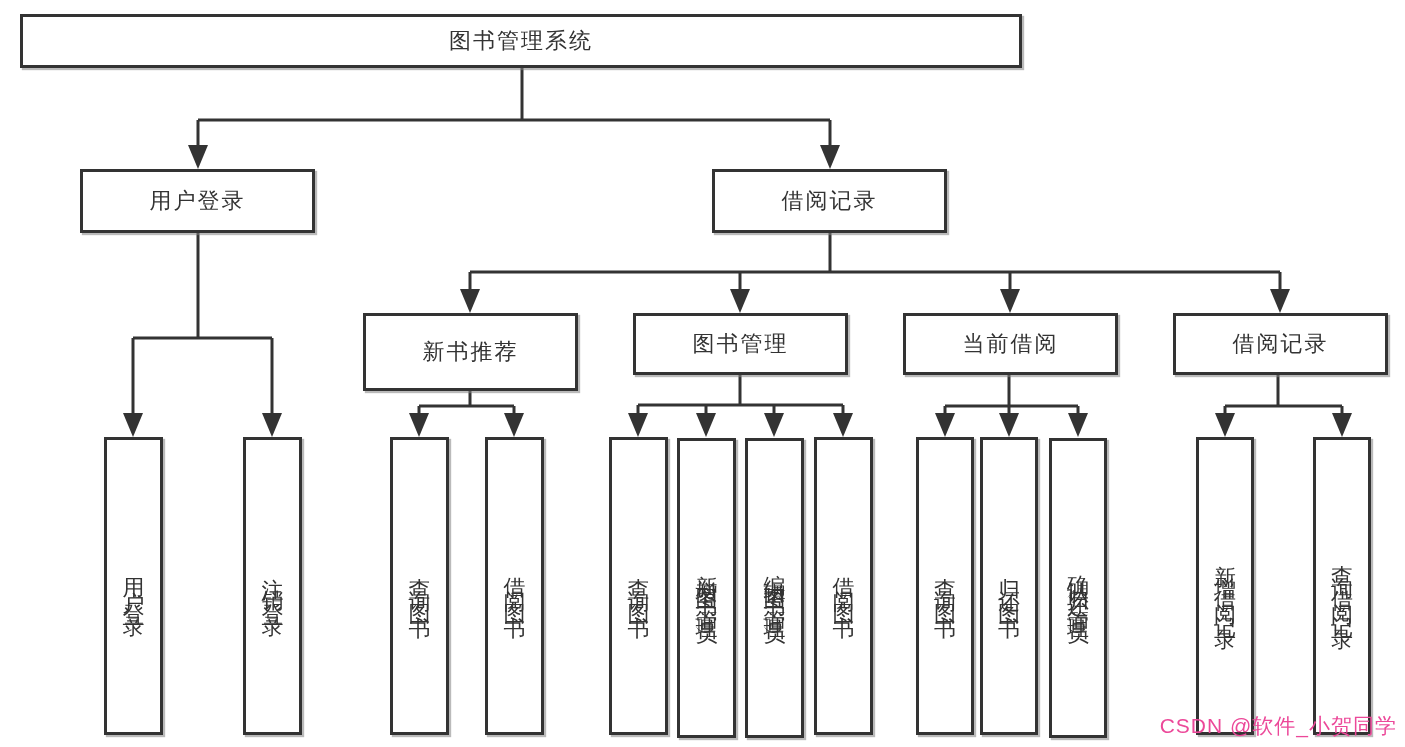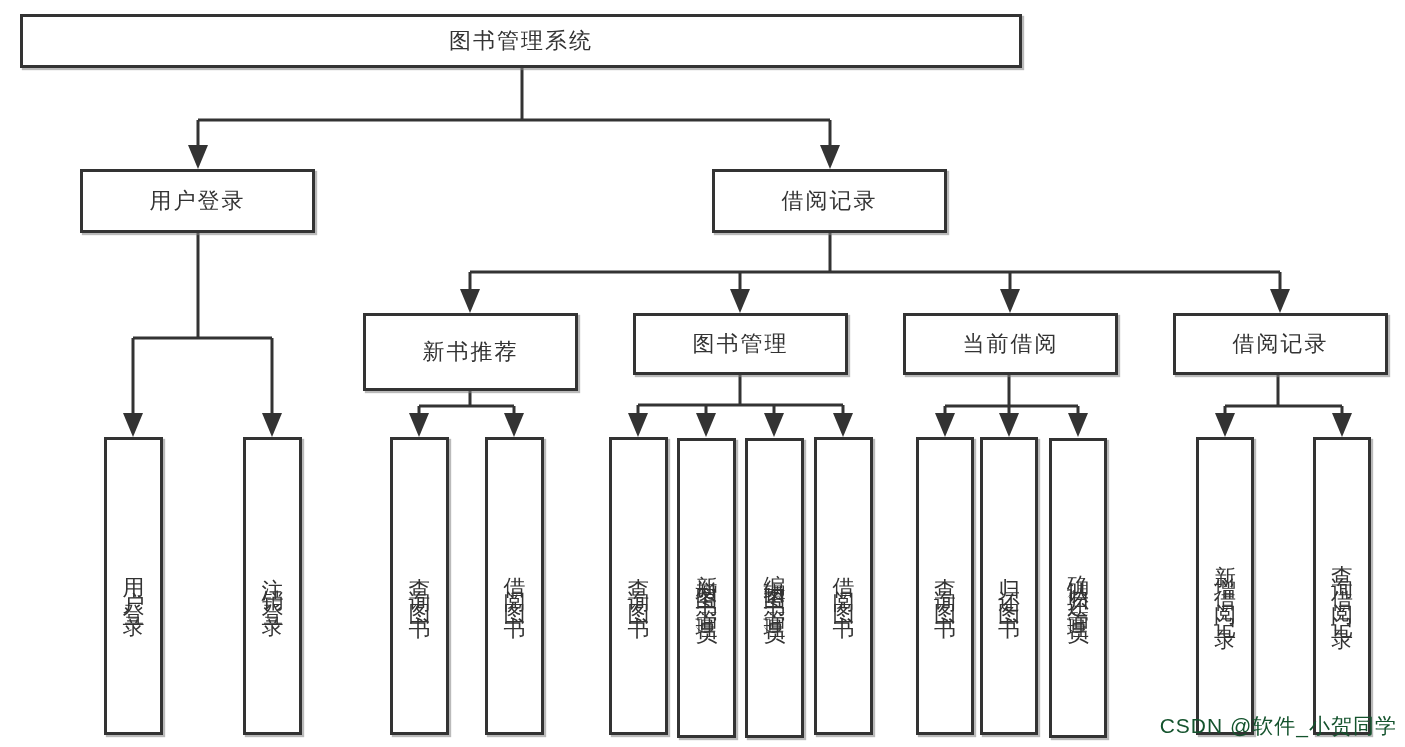--- a/index.html
+++ b/index.html
@@ -17,21 +17,21 @@
   .leaf .lbl{
     writing-mode:vertical-rl;text-orientation:mixed;
     font-size:22px;letter-spacing:13px;line-height:1;white-space:normal;
   }
   .leaf.tight .lbl{letter-spacing:7px;}
   #wires{position:absolute;left:0;top:0;z-index:1;}
   #wires path{stroke:#333333;stroke-width:3;fill:none;}
   #wires polygon{fill:#333333;stroke:none;}
   .watermark{
     position:absolute;right:8px;bottom:7px;z-index:3;
-    color:#14532d;font-size:21px;letter-spacing:1px;white-space:nowrap;margin-left:34px;
+    color:#ec4899;font-size:21px;letter-spacing:1px;white-space:nowrap;margin-left:34px;
   }
 </style>
 </head>
 <body>
 
 <div id="canvas">
 
   <svg id="wires" width="1405" height="747" viewBox="0 0 1405 747">
 
     <g>

